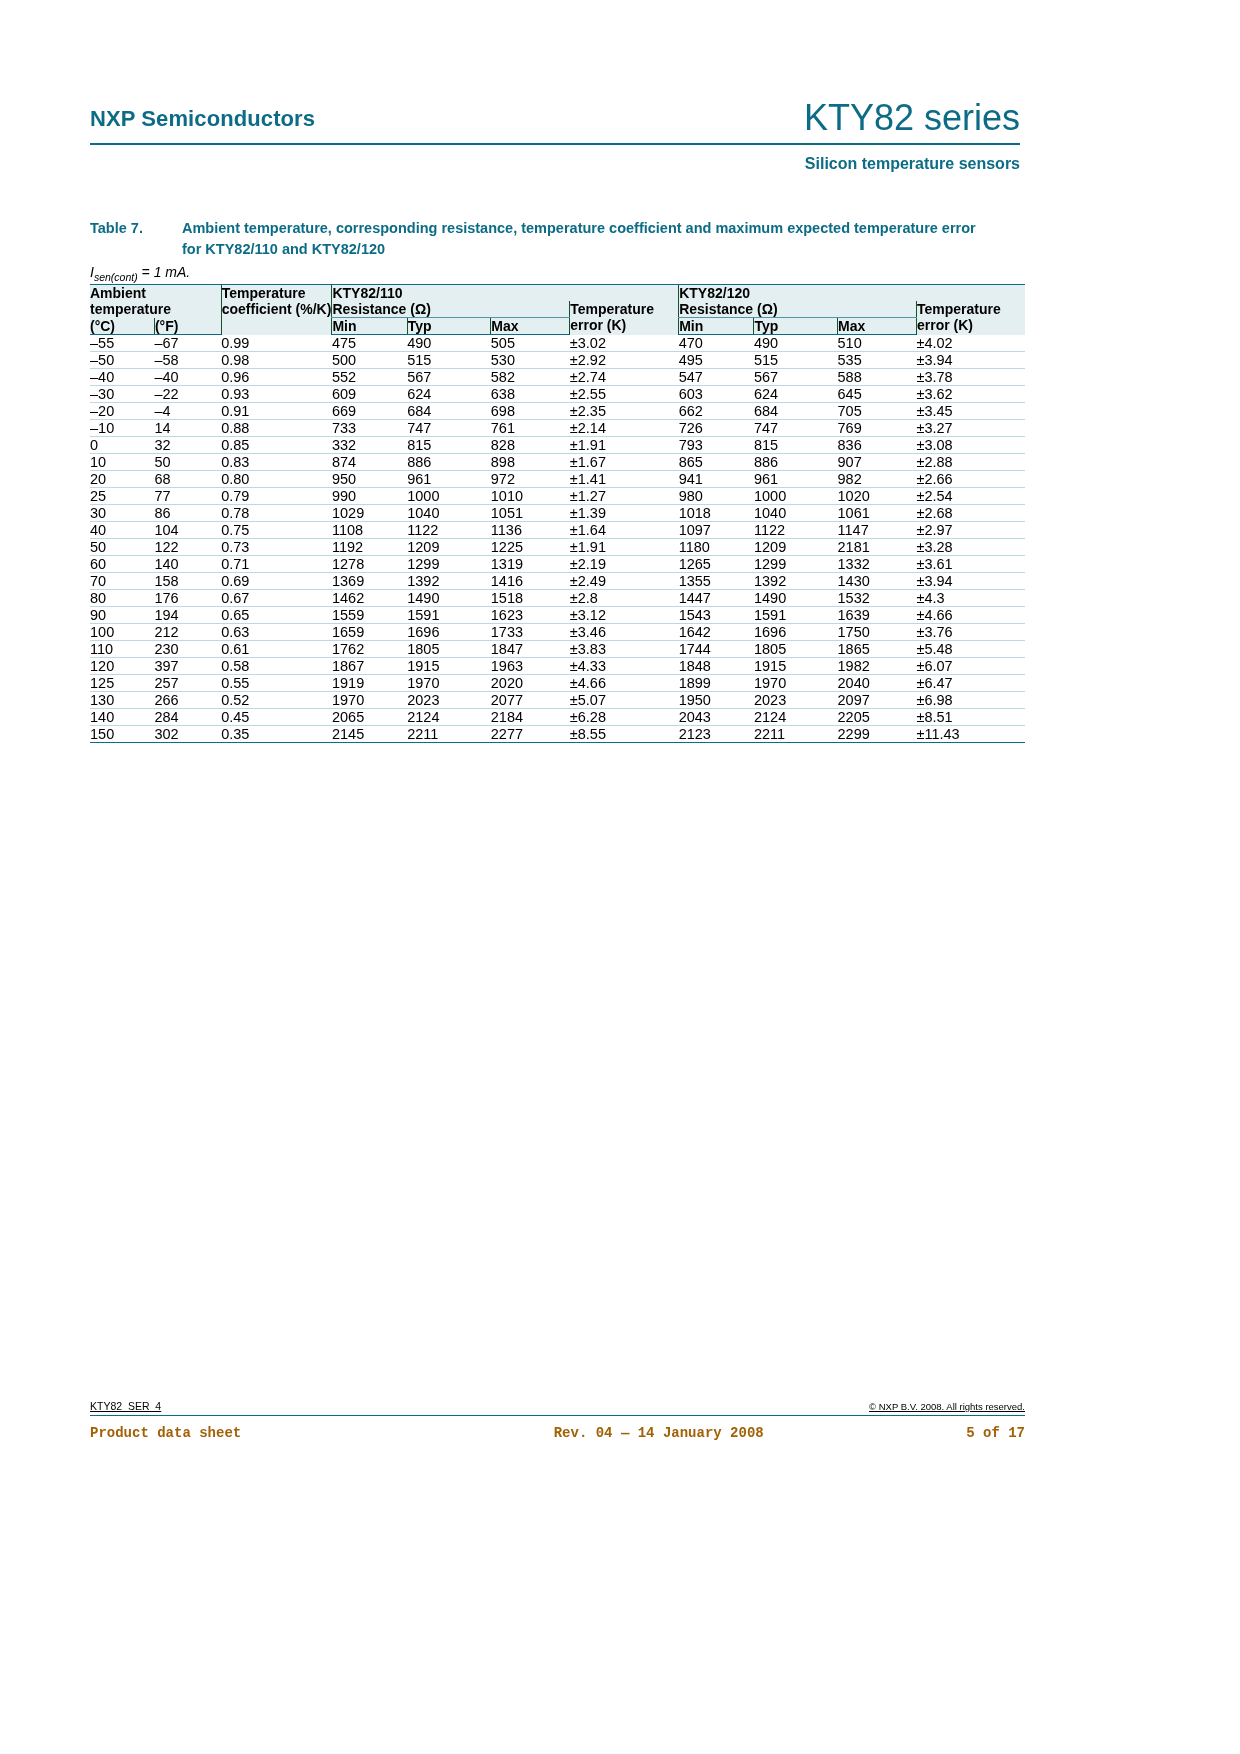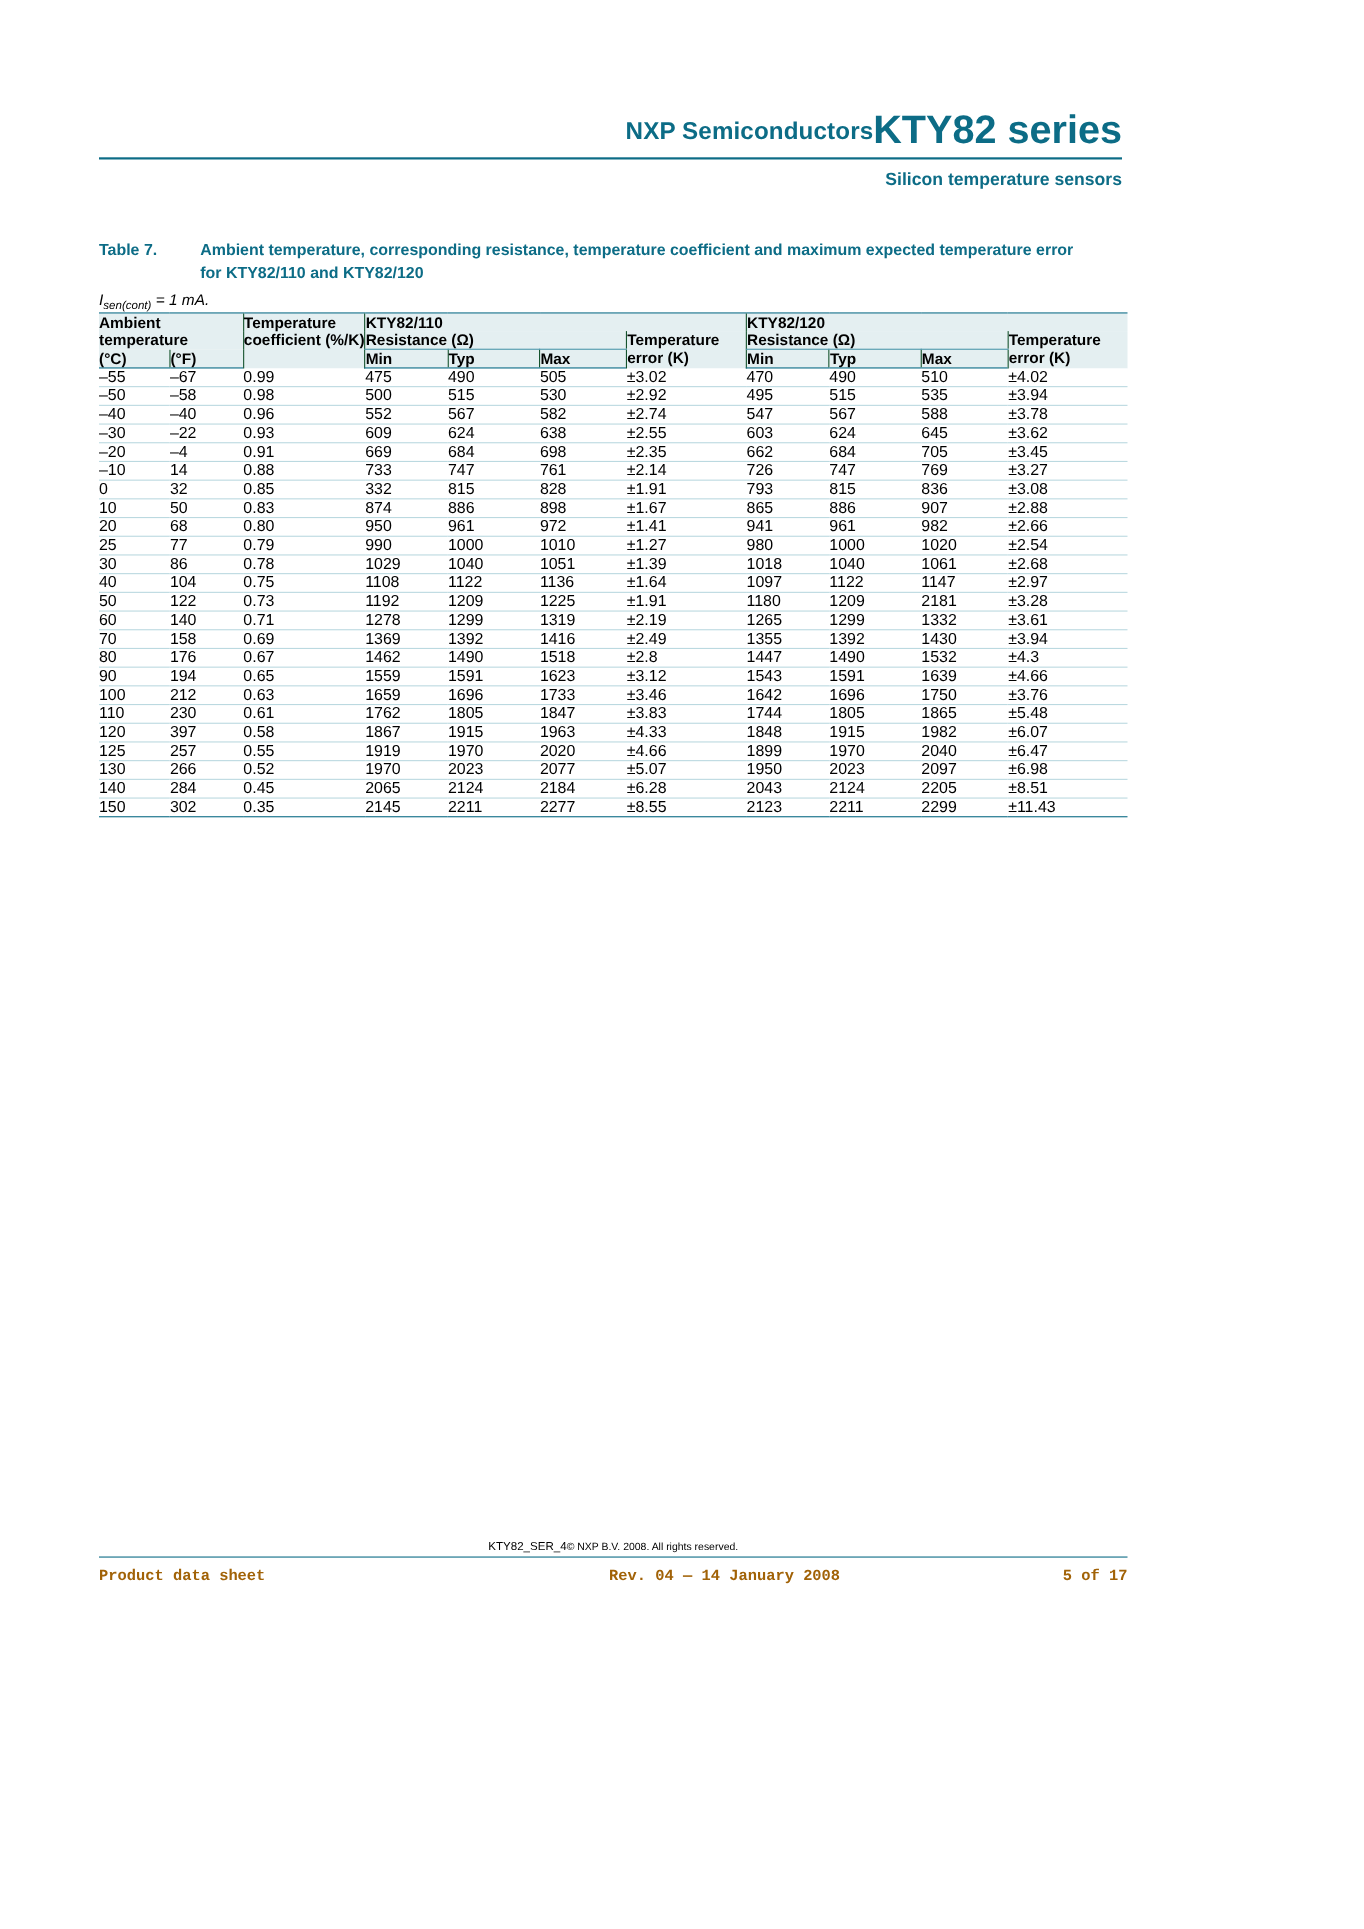--- a/index.html
+++ b/index.html
@@ -26,32 +26,32 @@
   
   .pg-header {
     position: absolute;
     left: 90px;
     top: 100px;
     width: 930px;
   }
   .hdr-row {
     display: flex;
     align-items: flex-end;
-    justify-content: flex-end;
+    justify-content: space-between;
   }
   .hdr-left {
     font-size: 22px;
     font-weight: bold;
     color: #0C6C86;
     letter-spacing: 0.1px;
     padding-bottom: 4px;
   }
   .hdr-right {
     font-size: 36px;
-    font-weight: bold;
+    font-weight: normal;
     color: #0C6C86;
     line-height: 1;
   }
   .hdr-rule {
     height: 1.5px;
     background: #0C6C86;
     margin-top: 7px;
   }
   .hdr-sub {
     text-align: right;
@@ -145,25 +145,26 @@
 
   
   .footer {
     position: absolute;
     left: 90px;
     top: 1400px;
     width: 935px;
   }
   .foot-meta {
     display: flex;
-    justify-content: center;
+    justify-content: space-between;
     align-items: flex-end;
     font-size: 10.5px;
     color: #000;
     padding-bottom: 3px;
+    text-decoration: underline;
   }
   .foot-meta .right { font-size: 9.5px; }
   .foot-rule {
     height: 1px;
     background: #0C6C86;
   }
   .foot-row {
     display: flex;
     justify-content: space-between;
     align-items: center;

